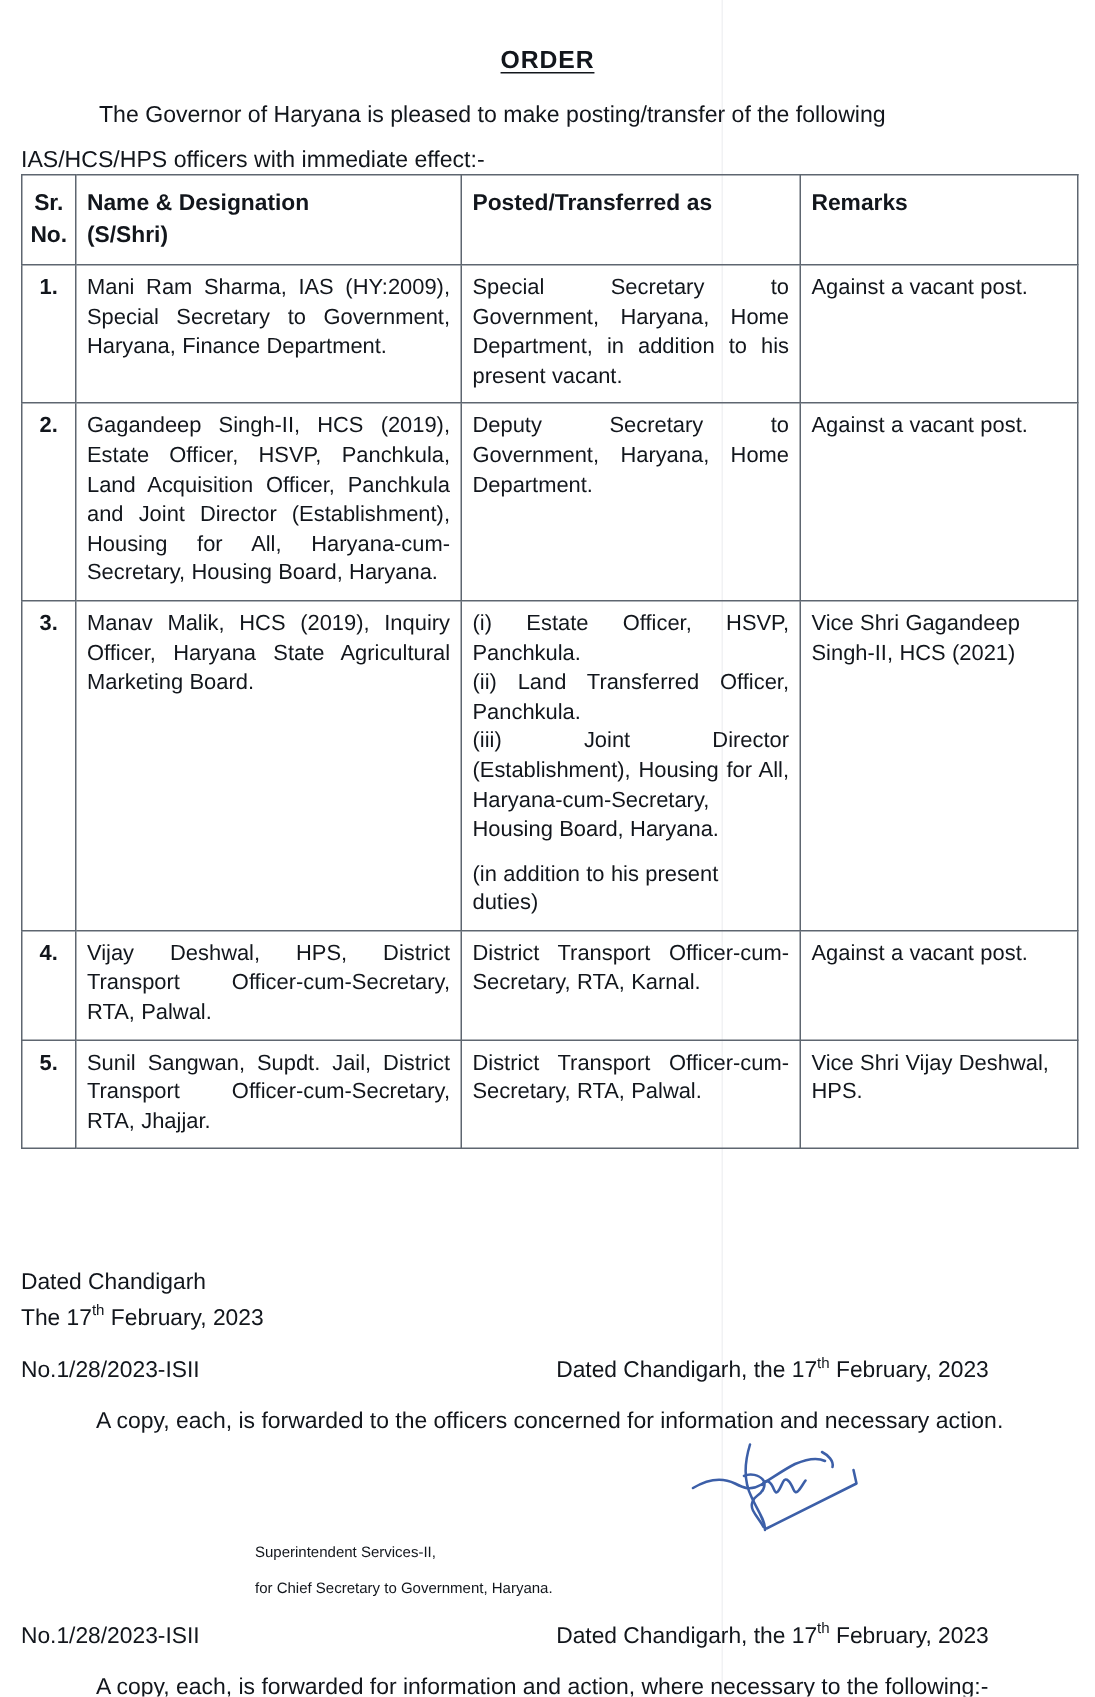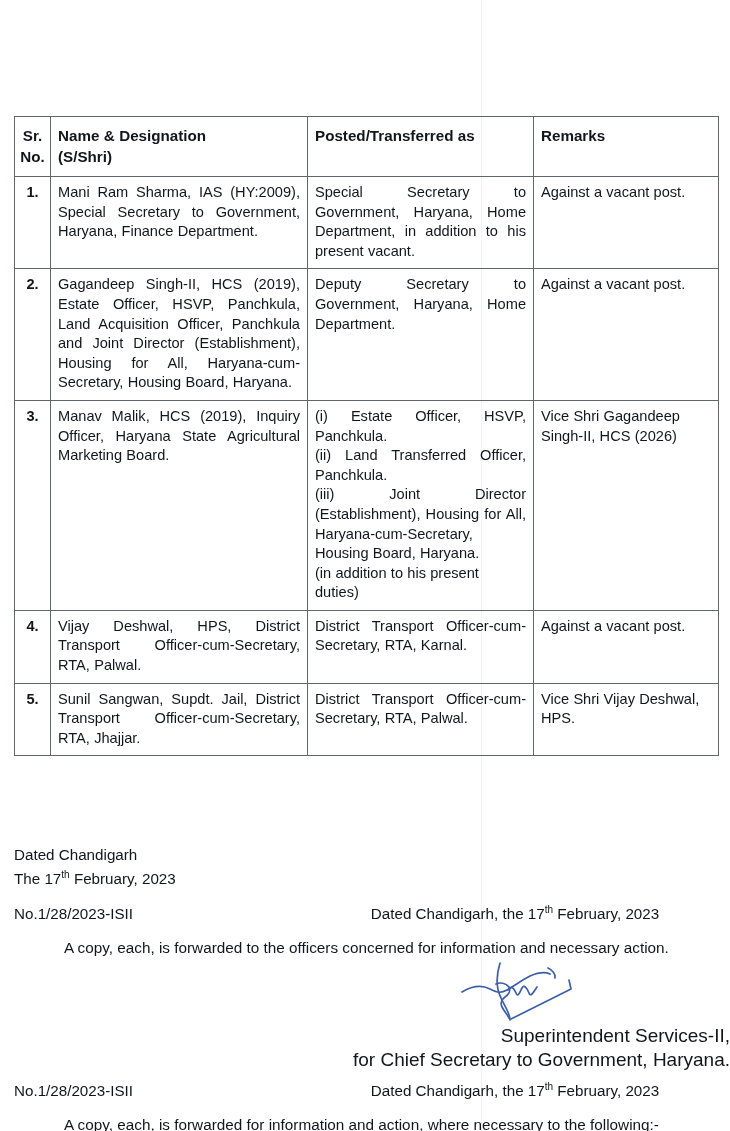--- a/index.html
+++ b/index.html
@@ -95,21 +95,21 @@
     text-align: center;
     font-weight: bold;
     padding-left: 0;
     padding-right: 0;
   }
   .order-table td.rem,
   .order-table th.rem { text-align: left; }
 
   .cell-line { display: block; }
   
-  .nojust { text-align: left; }
+  .nojust { text-align: left; margin-top: 10px; }
 
   
   .footer {
     position: absolute;
     left: 0;
     top: 843px;
     width: 730px;
     font-size: 15.2px;
   }
   .row2col {
@@ -155,43 +155,49 @@
     position: relative;
     height: 62px;
     margin-top: 2px;
   }
   .signature {
     position: absolute;
     left: 452px;
     top: -4px;
   }
   .sign-block {
-    text-align: right;
+    text-align: left;
     padding-left: 170px;
     line-height: 24px;
-    font-size: 19px;
+    font-size: 10px;
   }
 
   .num-line2 {
     padding: 0 14px;
     display: flex;
     align-items: baseline;
     margin-top: 10px;
   }
   .num-line2 .num { width: 300px; }
   .num-line2 .dated { flex: 1; text-align: center; }
 </style>
 </head>
 <body>
 
 <div class="page">
 
   <div class="scan-seam"></div>
 
-
+  <h1 class="order-heading">ORDER</h1>
+
+  <p class="intro">
+    <span>The Governor of Haryana is pleased to make posting/transfer of the following</span>
+    <br>
+    <span class="lastline">IAS/HCS/HPS officers with immediate effect:-</span>
+  </p>
 
   <table class="order-table">
     <colgroup>
       <col class="col-sr">
         <col class="col-name">
         <col class="col-post">
         <col class="col-rem">
     </colgroup>
     <thead>
       <tr>
@@ -222,21 +228,21 @@
       </tr>
       <tr>
         <td class="sr">3.</td>
         <td>Manav Malik, HCS (2019), Inquiry Officer, Haryana State Agricultural Marketing Board.</td>
         <td>
           <span class="cell-line">(i) Estate Officer, HSVP, Panchkula.</span>
           <span class="cell-line">(ii) Land Transferred Officer, Panchkula.</span>
           <span class="cell-line">(iii) Joint Director (Establishment), Housing for All, Haryana-cum-Secretary, Housing Board, Haryana.</span>
           <span class="cell-line nojust">(in addition to his present duties)</span>
         </td>
-        <td class="rem">Vice Shri Gagandeep Singh-II, HCS (2026)</td>
+        <td class="rem">Vice Shri Gagandeep Singh-II, HCS (2021)</td>
       </tr>
       <tr>
         <td class="sr">4.</td>
         <td>Vijay Deshwal, HPS, District Transport Officer-cum-Secretary, RTA, Palwal.</td>
         <td>District Transport Officer-cum-Secretary, RTA, Karnal.</td>
         <td class="rem nojust">Against a vacant post.</td>
       </tr>
       <tr>
         <td class="sr">5.</td>
         <td>Sunil Sangwan, Supdt. Jail, District Transport Officer-cum-Secretary, RTA, Jhajjar.</td>

